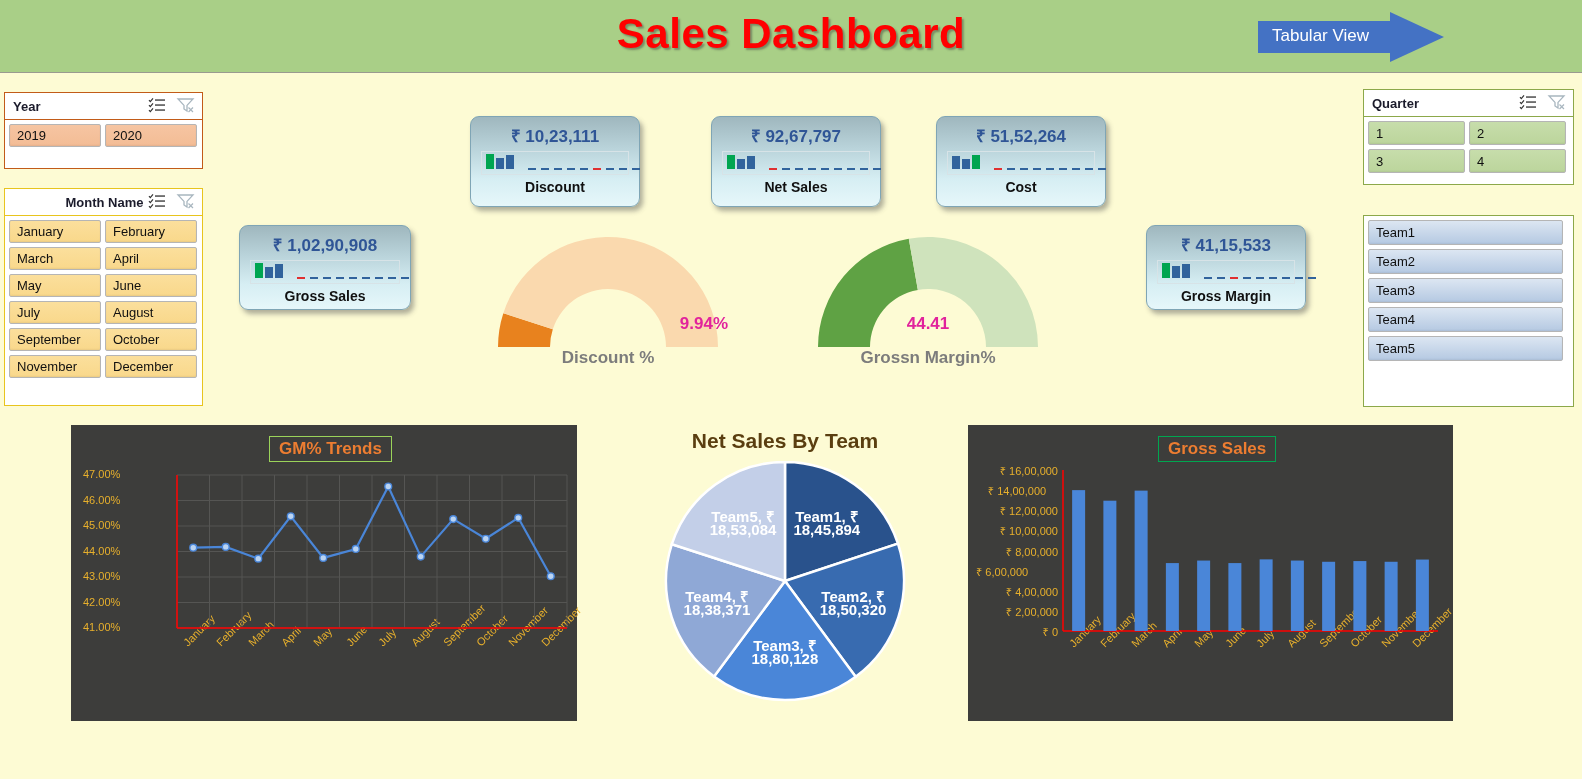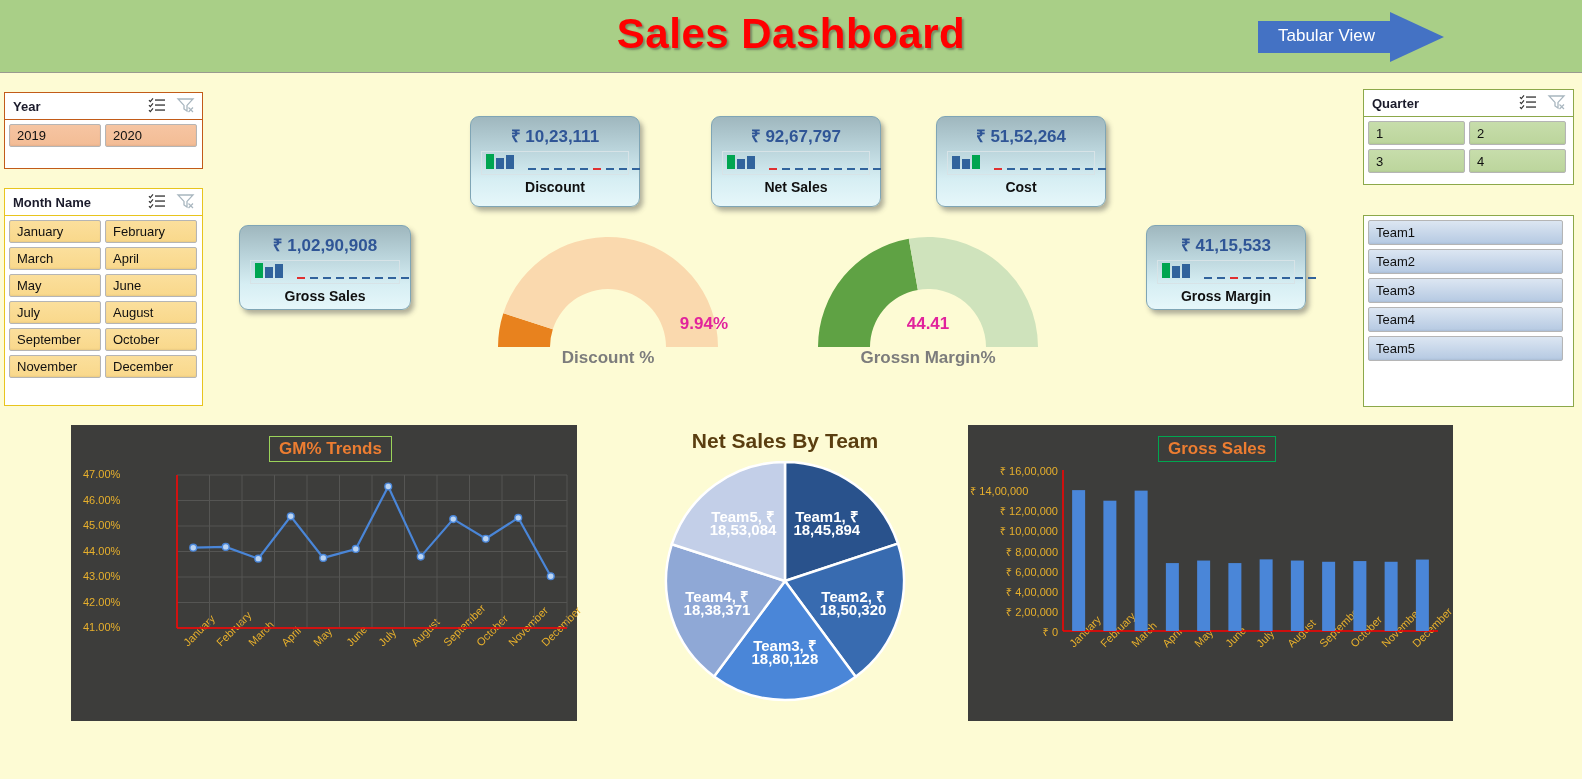--- a/index.html
+++ b/index.html
@@ -30,21 +30,21 @@
   #tabular-view .arrow-body {
     position:absolute; left:0; top:9px; width:132px; height:32px;
     background:#4472C4;
   }
   #tabular-view .arrow-head {
     position:absolute; left:132px; top:0; width:0; height:0;
     border-top:25px solid transparent; border-bottom:25px solid transparent;
     border-left:54px solid #4472C4;
   }
   #tabular-view .arrow-label {
-    position:absolute; left:20px; top:14px; width:130px;
+    position:absolute; left:14px; top:14px; width:130px;
     color:#ffffff; font-size:17px; white-space:nowrap;
   }
 
   
   .slicer {
     position:absolute; background:#FFFFFF; border:1px solid #C07A30;
   }
   .slicer-head {
     position:relative; height:27px; padding:4px 6px 12px 8px;
     border-bottom:1px solid #D9A26A;
@@ -62,21 +62,21 @@
 
   
   #slicer-year { left:4px; top:92px; width:199px; height:77px; border-color:#C25B18; }
   #slicer-year .slicer-head { border-bottom:1px solid #C25B18; }
   #slicer-year .slicer-item {
     width:92px; height:23px;
     background:linear-gradient(#F6C5A2,#F3BC95);
   }
 
   
-  #slicer-month { left:4px; top:188px; width:199px; height:218px; border-color:#E8C41E; }
+  #slicer-month { left:4px; top:188px; width:199px; height:218px; border-color:#E8C41E;text-align:center; }
   #slicer-month .slicer-head { border-bottom:1px solid #E8C41E; }
   #slicer-month .slicer-item {
     width:92px; height:23px;
     background:linear-gradient(#FBDF9C,#F9D88B);
   }
 
   
   #slicer-quarter { left:1363px; top:89px; width:211px; height:96px; border-color:#8CA84A; }
   #slicer-quarter .slicer-head { border-bottom:1px solid #8CA84A; }
   #slicer-quarter .slicer-item {
@@ -509,25 +509,25 @@
       </div>
     </div>
 </div>
 
 <div class="dark-panel" id="panel-bar">
   <div class="chart-title-box" id="bar-title">Gross Sales</div>
   <div id="bar-yticks">
       <div class="axis-label" style="left: 8px; top: 199px; width: 82px; text-align: right;">₹ 0</div>
       <div class="axis-label" style="left: 8px; top: 178.875px; width: 82px; text-align: right;">₹ 2,00,000</div>
       <div class="axis-label" style="left: 8px; top: 158.75px; width: 82px; text-align: right;">₹ 4,00,000</div>
-      <div class="axis-label" style="left: 8px; top: 138.625px; width: 82px; text-align: right;">₹ 6,00,000</div>
+      <div class="axis-label" style="left: 8px; top: 138.625px; width: 82px; ">₹ 6,00,000</div>
       <div class="axis-label" style="left: 8px; top: 118.5px; width: 82px; text-align: right;">₹ 8,00,000</div>
       <div class="axis-label" style="left: 8px; top: 98.375px; width: 82px; text-align: right;">₹ 10,00,000</div>
       <div class="axis-label" style="left: 8px; top: 78.25px; width: 82px; text-align: right;">₹ 12,00,000</div>
-      <div class="axis-label" style="left: 2px; top: 58.125px; width: 82px; text-align: left;">₹ 14,00,000</div>
+      <div class="axis-label" style="left: 8px; top: 58.125px; width: 82px; text-align: center;">₹ 14,00,000</div>
       <div class="axis-label" style="left: 8px; top: 38px; width: 82px; text-align: right;">₹ 16,00,000</div>
     </div>
   <div id="bar-xticks">
       <div class="x-label" style="left: 98.625px; top: 216px;">January</div>
       <div class="x-label" style="left: 129.875px; top: 216px;">February</div>
       <div class="x-label" style="left: 161.125px; top: 216px;">March</div>
       <div class="x-label" style="left: 192.375px; top: 216px;">April</div>
       <div class="x-label" style="left: 223.625px; top: 216px;">May</div>
       <div class="x-label" style="left: 254.875px; top: 216px;">June</div>
       <div class="x-label" style="left: 286.125px; top: 216px;">July</div>

